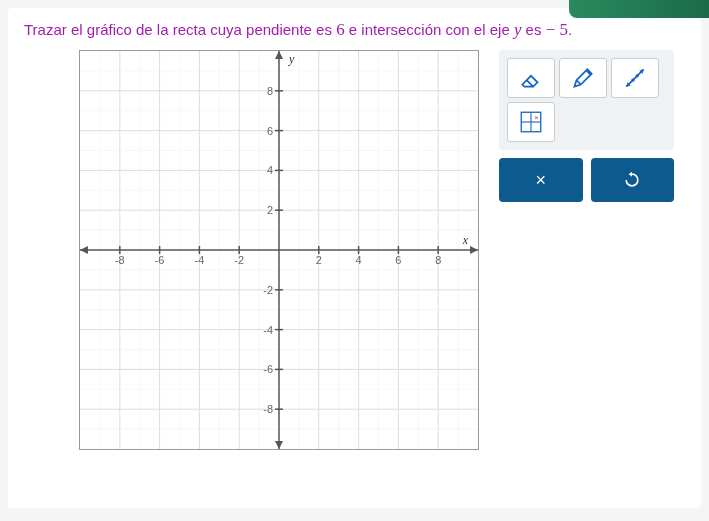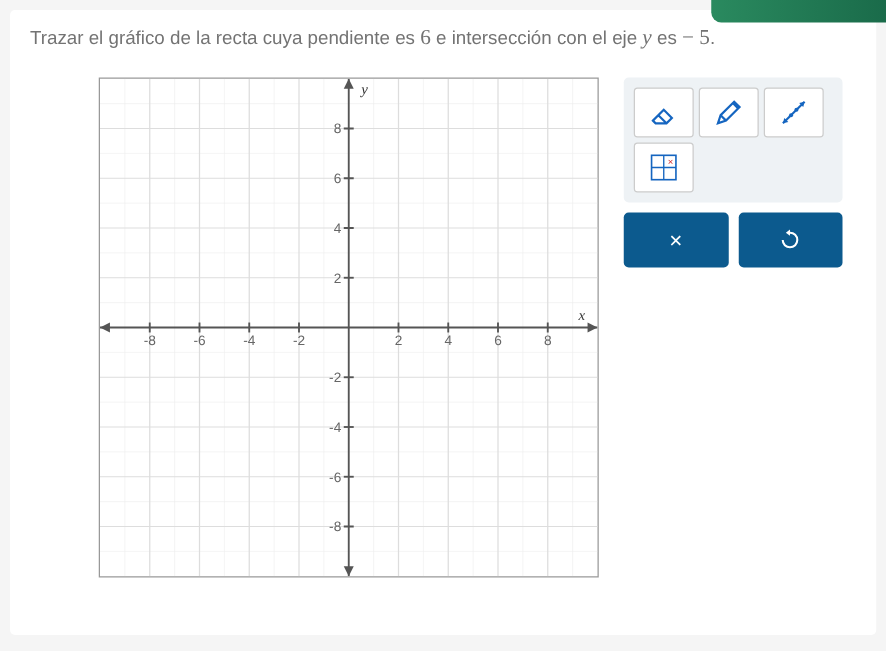--- a/index.html
+++ b/index.html
@@ -22,22 +22,22 @@
     }
     .question-container {
       background: #fff;
       margin: 8px;
       padding: 12px 16px;
       border-radius: 4px;
       min-height: 500px;
     }
     .question-text {
       font-size: 15px;
-      color: #737373;
-      margin-bottom: 22px;
+      color: #a21caf;
+      margin-bottom: 10px;
     }
     .question-text .math {
       font-family: 'Times New Roman', serif;
       font-size: 17px;
     }
     .question-text .math-italic {
       font-family: 'Times New Roman', serif;
       font-style: italic;
       font-size: 17px;
     }

